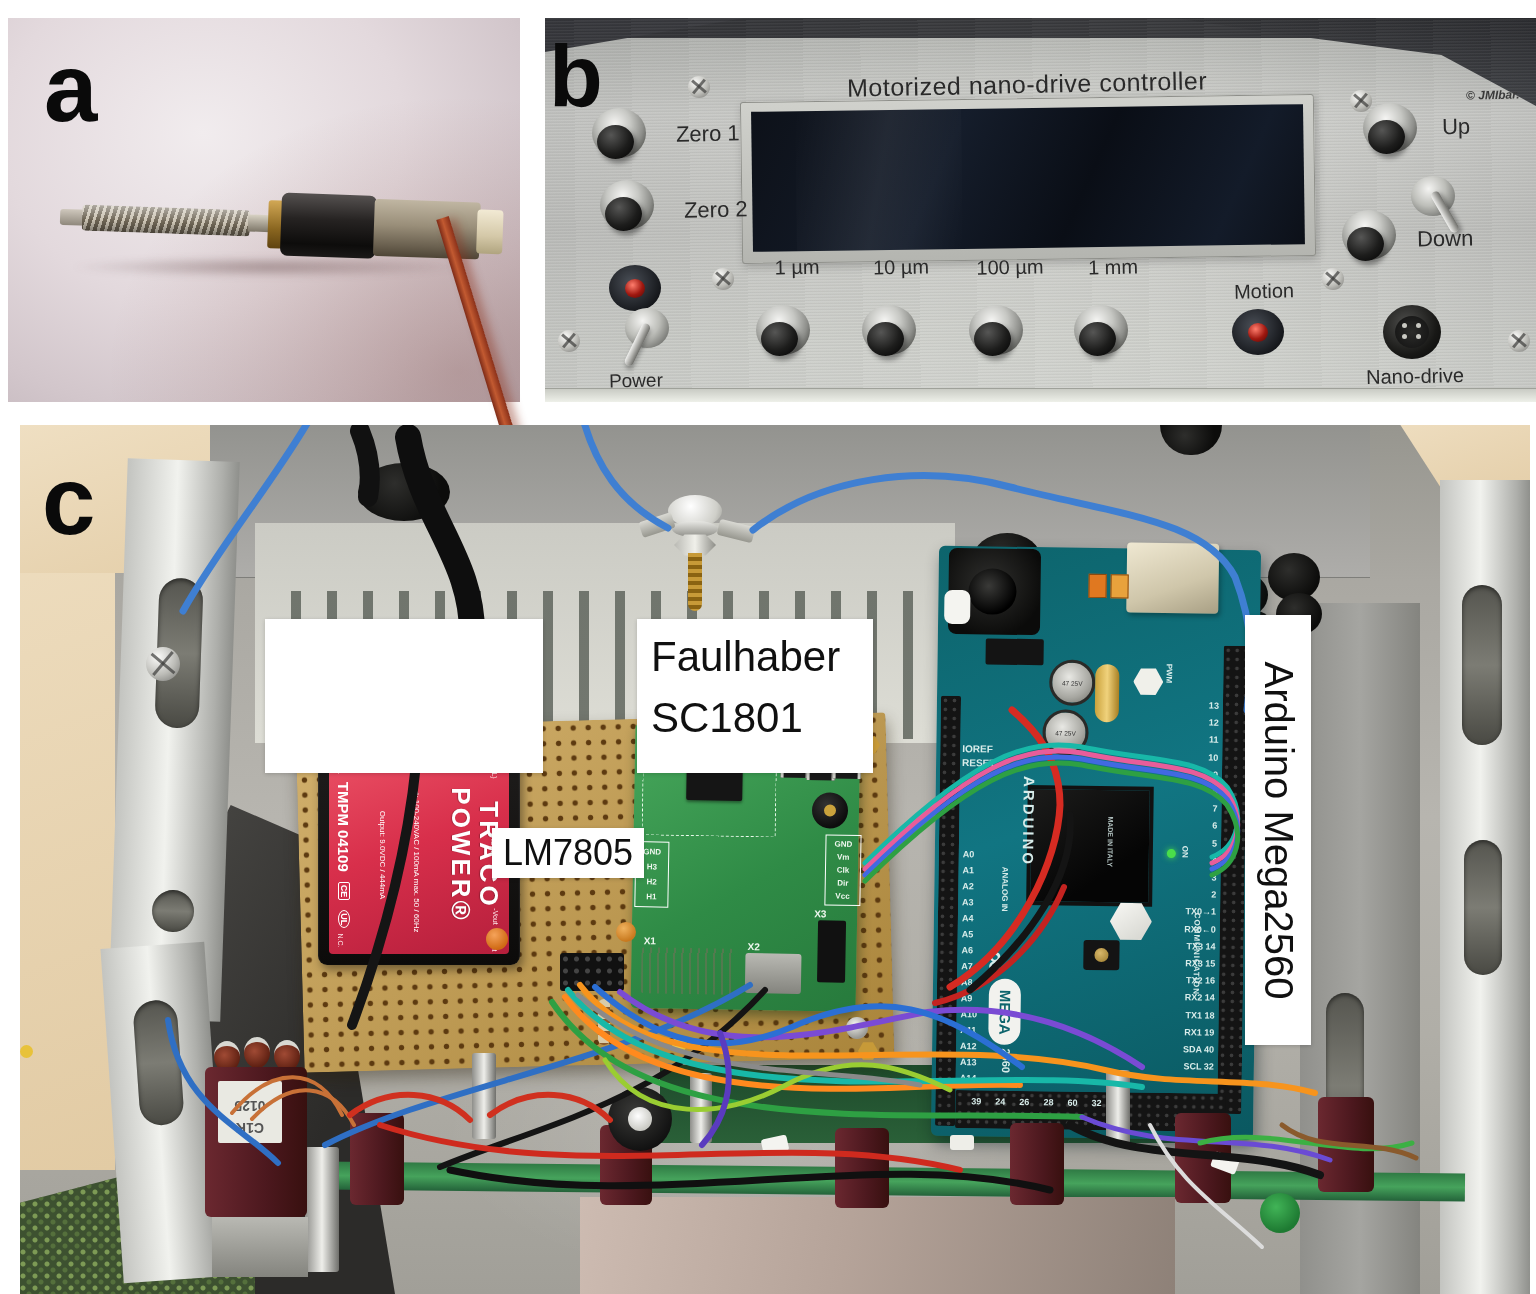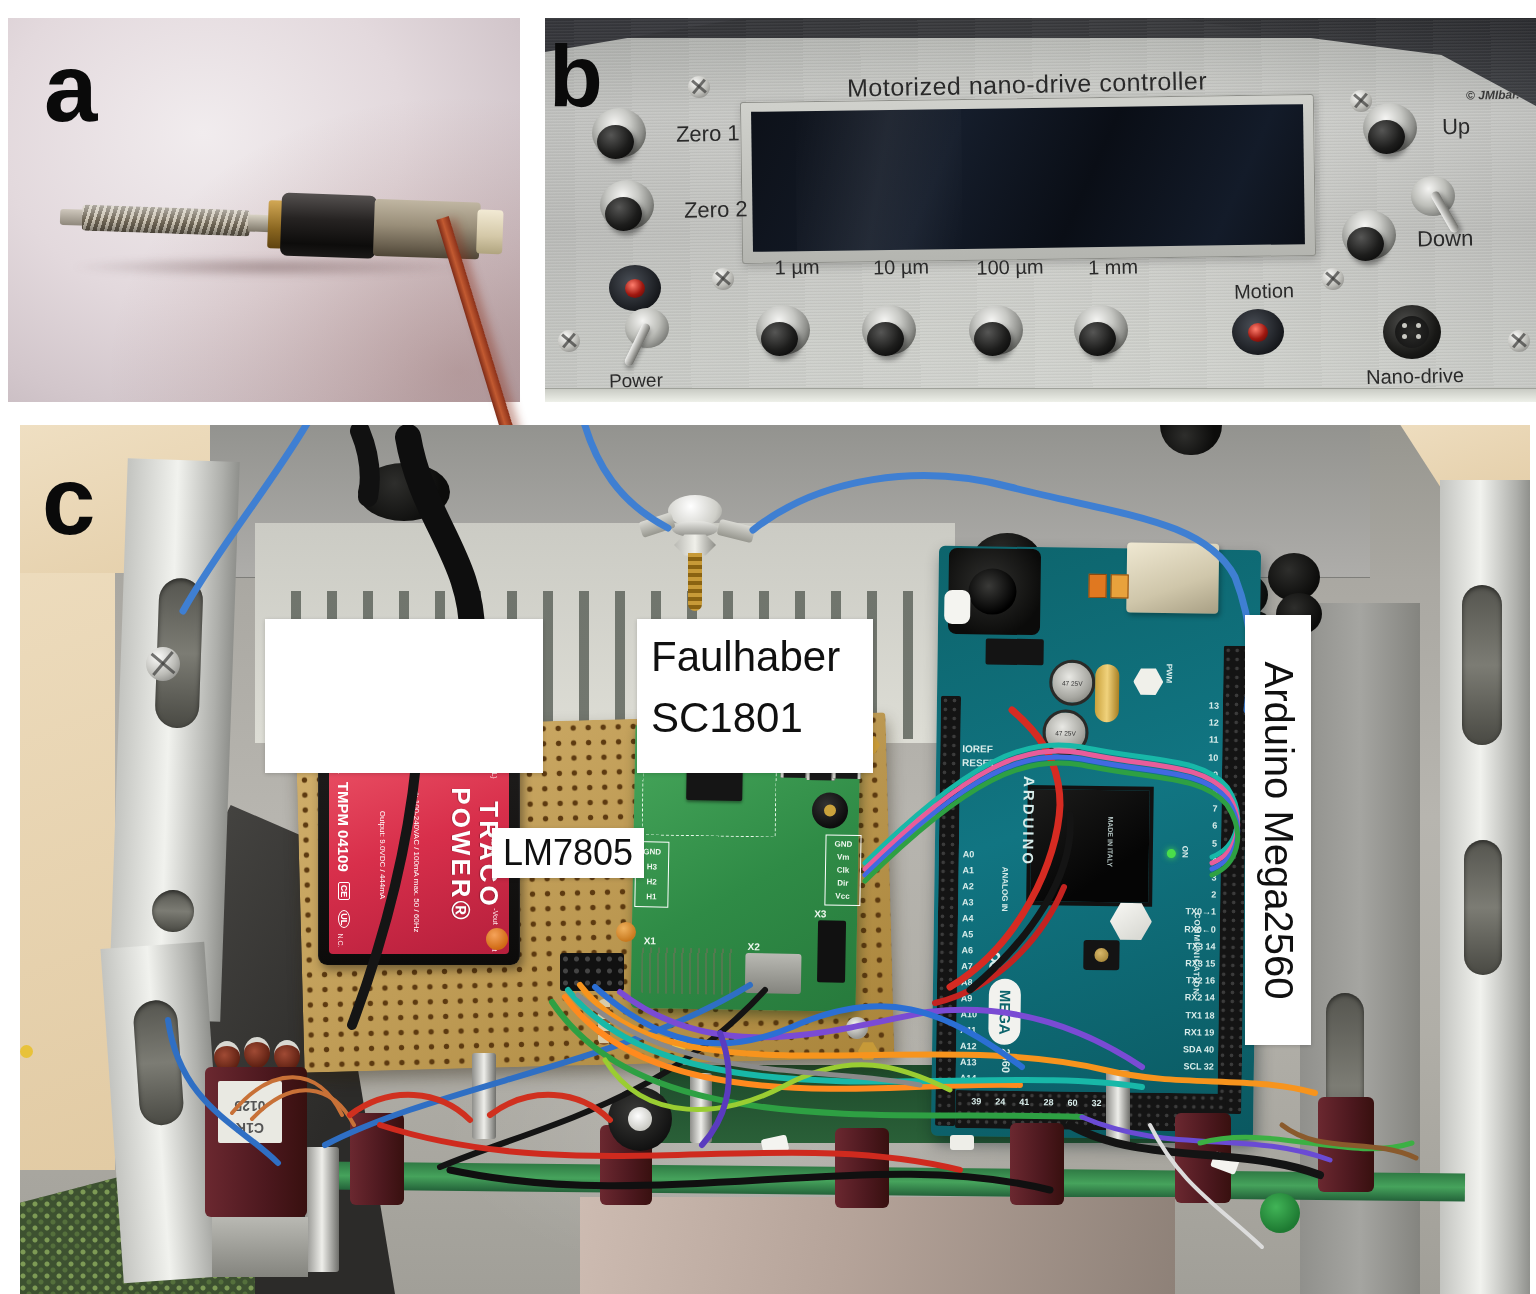--- a/index.html
+++ b/index.html
@@ -424,21 +424,21 @@
           <span>A10</span>
           <span>A11</span>
           <span>A12</span>
           <span>A13</span>
           <span>A14</span>
         </div>
       <div class="abs silk" style="left:48px;top:338px;font-size:8px;"><span class="rotv">ANALOG IN</span></div>
       <div class="abs silk" style="left:40px;top:550px;width:240px;font-size:9px;display:flex;gap:14px;">
           <span>39</span>
           <span>24</span>
-          <span>41</span>
+          <span>26</span>
           <span>28</span>
           <span>60</span>
           <span>32</span>
           <span>34</span>
         </div>
       <div class="abs" style="left:150px;top:392px;width:36px;height:30px;background:#141414;border-radius:3px;">
         <div class="abs" style="left:11px;top:8px;width:14px;height:14px;border-radius:50%;background:radial-gradient(circle at 40% 35%,#d8b86a,#9a7a2c);"></div>
       </div>
       <div class="abs hex" style="left:176px;top:352px;width:42px;height:42px;background:linear-gradient(145deg,#fafaf6,#d2d2cc);"></div>
       <div class="abs hex" style="left:196px;top:118px;width:30px;height:30px;background:#f0f0ea;"></div>

